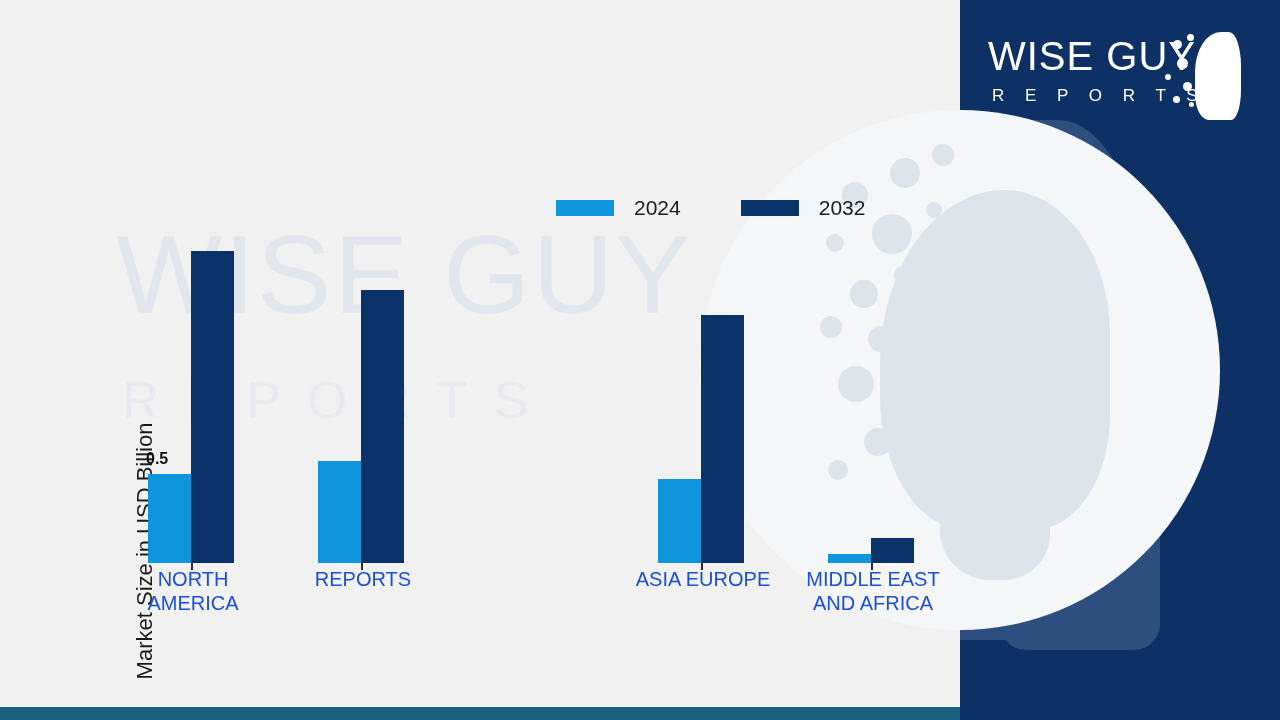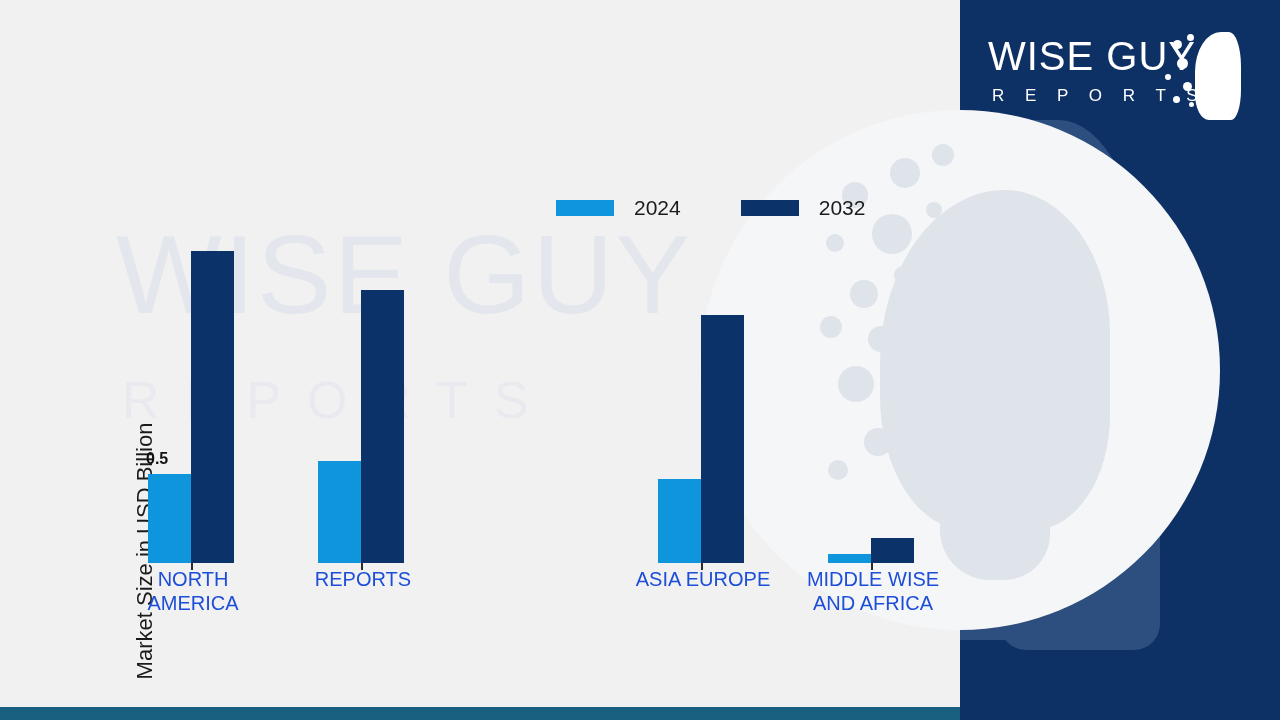--- a/index.html
+++ b/index.html
@@ -208,19 +208,19 @@
         <div class="group" style="left: 538px;">
           <div class="bar b2024" style="height: 83.8769px; background: rgb(15, 149, 220);"></div>
           <div class="bar b2032" style="height: 248.062px; background: rgb(12, 51, 105);"></div>
           <div class="tick"></div>
           <div class="cat-label">ASIA EUROPE</div>
         </div>
         <div class="group" style="left: 708px;">
           <div class="bar b2024" style="height: 8.92308px; background: rgb(15, 149, 220);"></div>
           <div class="bar b2032" style="height: 24.9846px; background: rgb(12, 51, 105);"></div>
           <div class="tick"></div>
-          <div class="cat-label">MIDDLE WISE AND AFRICA</div>
+          <div class="cat-label">MIDDLE EAST AND AFRICA</div>
         </div>
       </div>
   </div>
 
   <div class="bottom-bar"></div>
 </div>
 
 </body></html>

